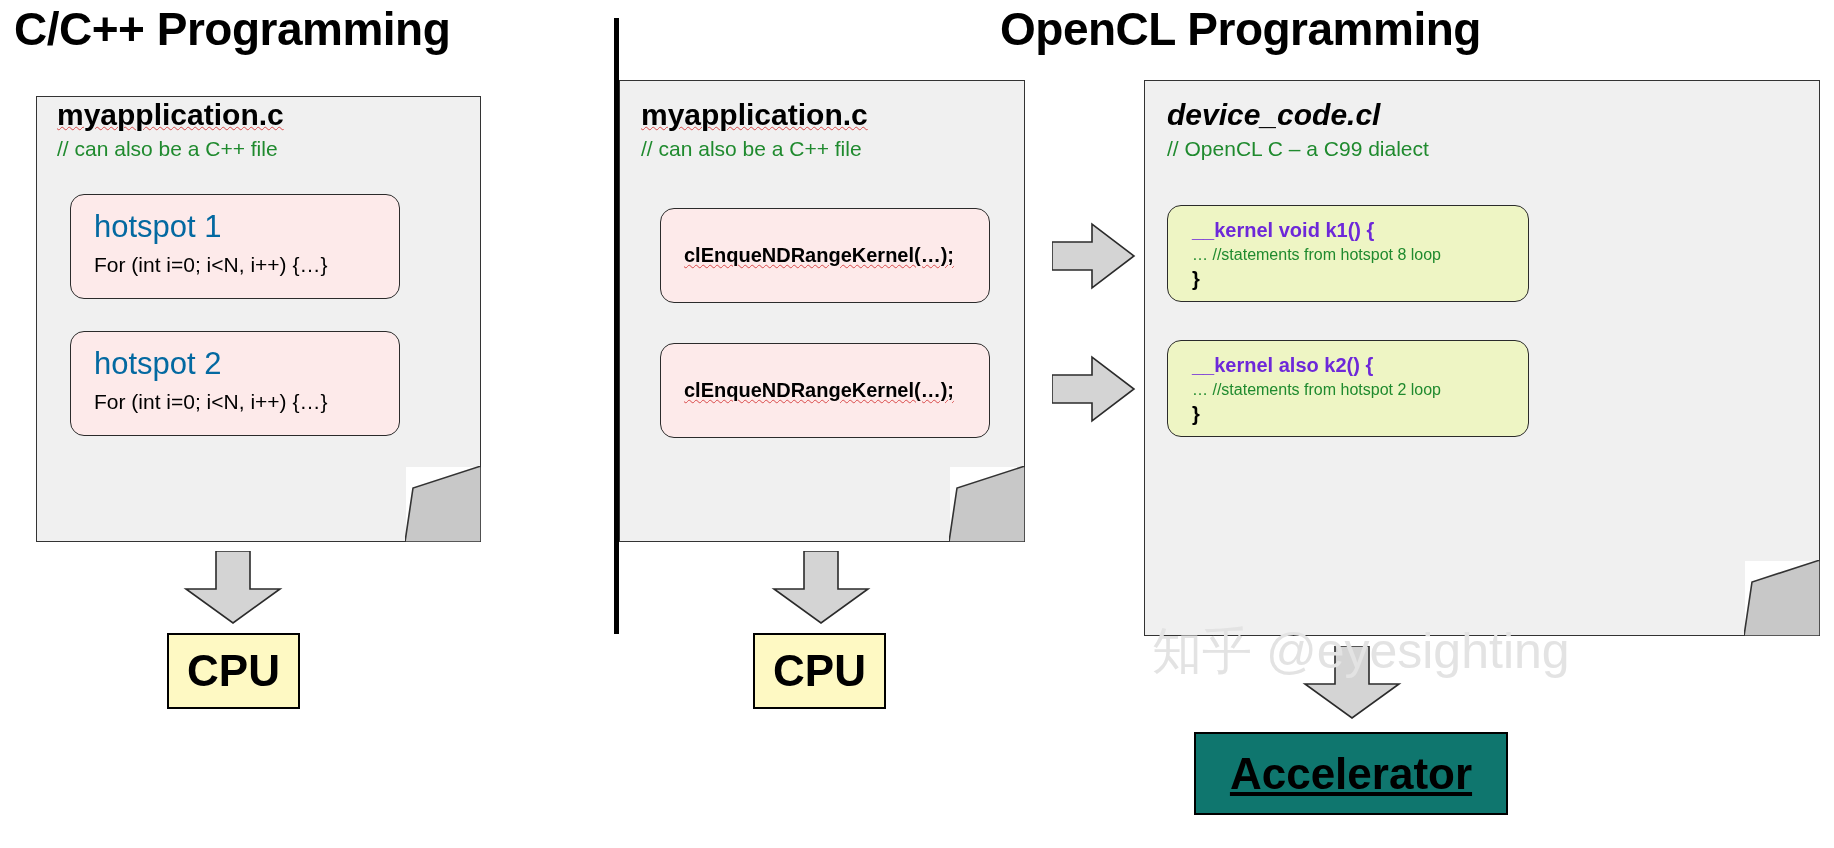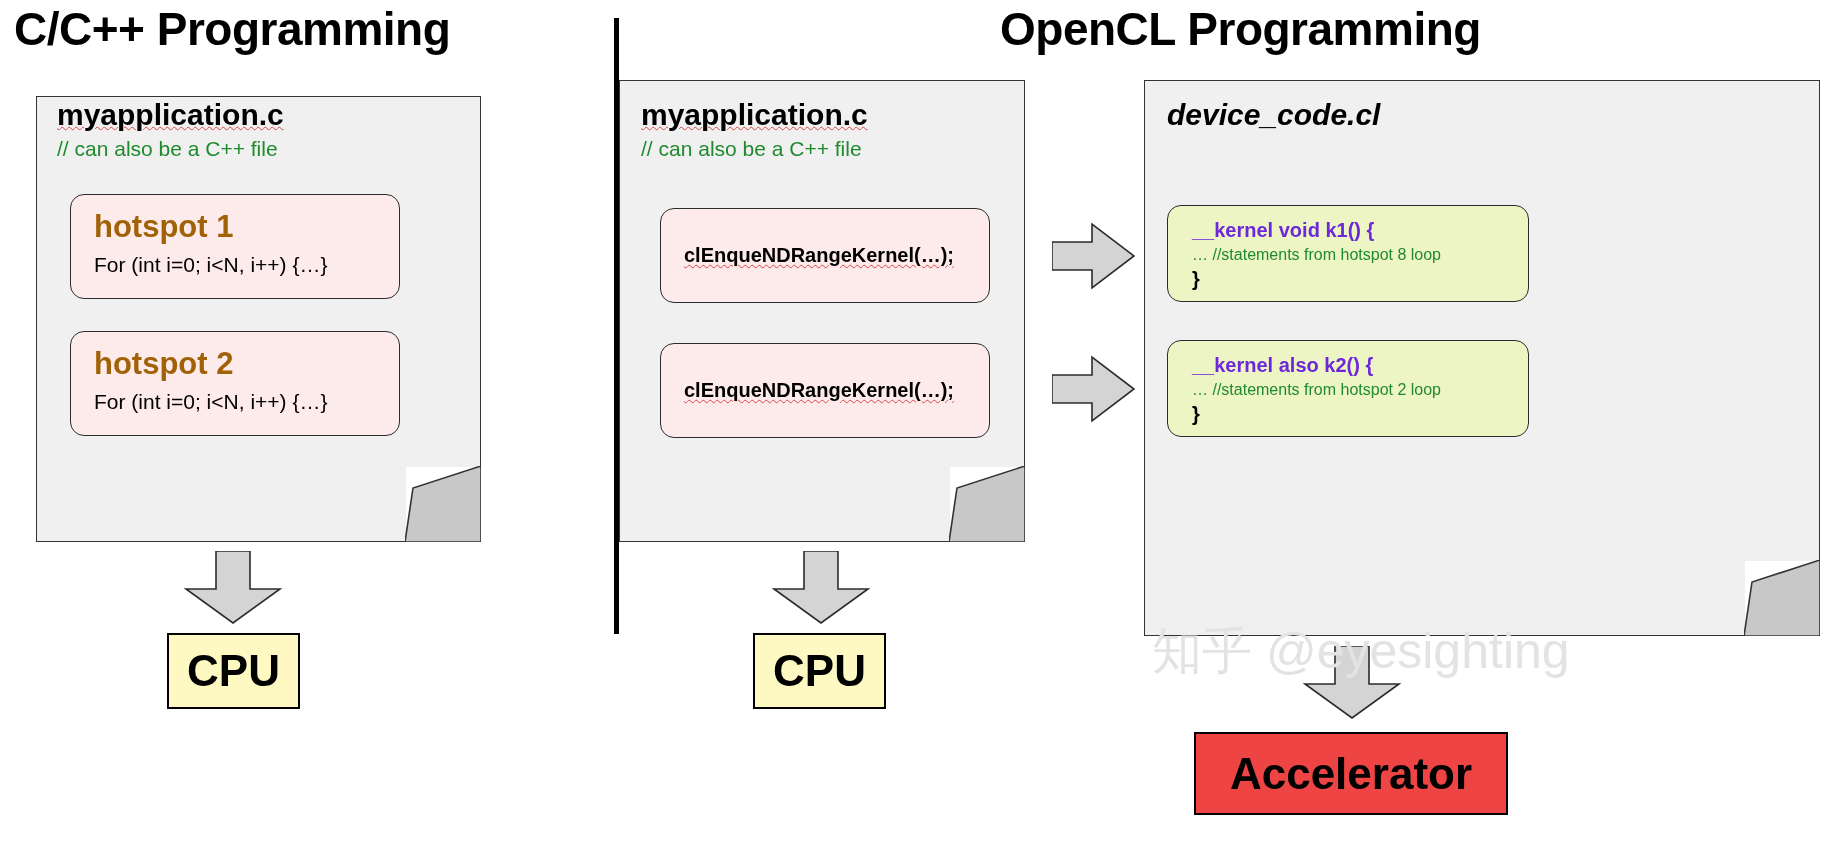--- a/index.html
+++ b/index.html
@@ -90,22 +90,22 @@
     border-radius: 14px;
     border: 1.2px solid #2b2b2b;
     box-sizing: border-box;
   }
   .rbox.pink  { background: #fdeaea; }
   .rbox.green { background: #eef5c4; }
 
   .hot-title {
     position: absolute;
     font-size: 31px;
-    font-weight: bold;
-    color: #a16207;
+    font-weight: normal;
+    color: #0369a1;
     white-space: nowrap;
   }
   .hot-sub {
     position: absolute;
     font-size: 21px;
     color: #000000;
     white-space: nowrap;
   }
   .api-call {
     position: absolute;
@@ -149,21 +149,21 @@
     border: 2px solid #000000;
     box-sizing: border-box;
     display: flex;
     align-items: center;
     justify-content: center;
     font-size: 44px;
     font-weight: bold;
     color: #000000;
   }
   .hwbox.pink  { background: #fef9c3; }
-  .hwbox.green { background: #ef4444; }
+  .hwbox.green { background: #0f766e; text-decoration: underline; }
 
   
   #watermark {
     position: absolute;
     left: 1152px;
     top: 618px;
     font-size: 50px;
     color: #e3e3e3;
     white-space: nowrap;
     pointer-events: none;
@@ -236,20 +236,21 @@
   </svg>
 
   <div class="sheet" style="left:1144px; top:80px; width:676px; height:556px;">
     <div class="fold-cover"></div>
     <svg class="fold-tri" viewBox="0 0 76 76">
       <polygon points="76,0 76,76 0,76 8,22" fill="#c8c8c8" stroke="#333333" stroke-width="1.6"></polygon>
     </svg>
   </div>
 
   <div class="sheet-title" style="left:1167px; top:98px;font-style:italic;">device_code.cl</div>
+  <div class="sheet-comment" style="left:1167px; top:137px;">// OpenCL C – a C99 dialect</div>
 
   <div class="rbox green" style="left:1167px; top:205px; width:362px; height:97px;"></div>
   <div class="k-sig" style="left:1192px; top:219px;">__kernel void k1() {</div>
   <div class="k-body" style="left:1192px; top:246px;">… //statements from hotspot 8 loop</div>
   <div class="k-close" style="left:1192px; top:268px;">}</div>
 
   <div class="rbox green" style="left:1167px; top:340px; width:362px; height:97px;"></div>
   <div class="k-sig" style="left:1192px; top:354px;">__kernel also k2() {</div>
   <div class="k-body" style="left:1192px; top:381px;">… //statements from hotspot 2 loop</div>
   <div class="k-close" style="left:1192px; top:403px;">}</div>

